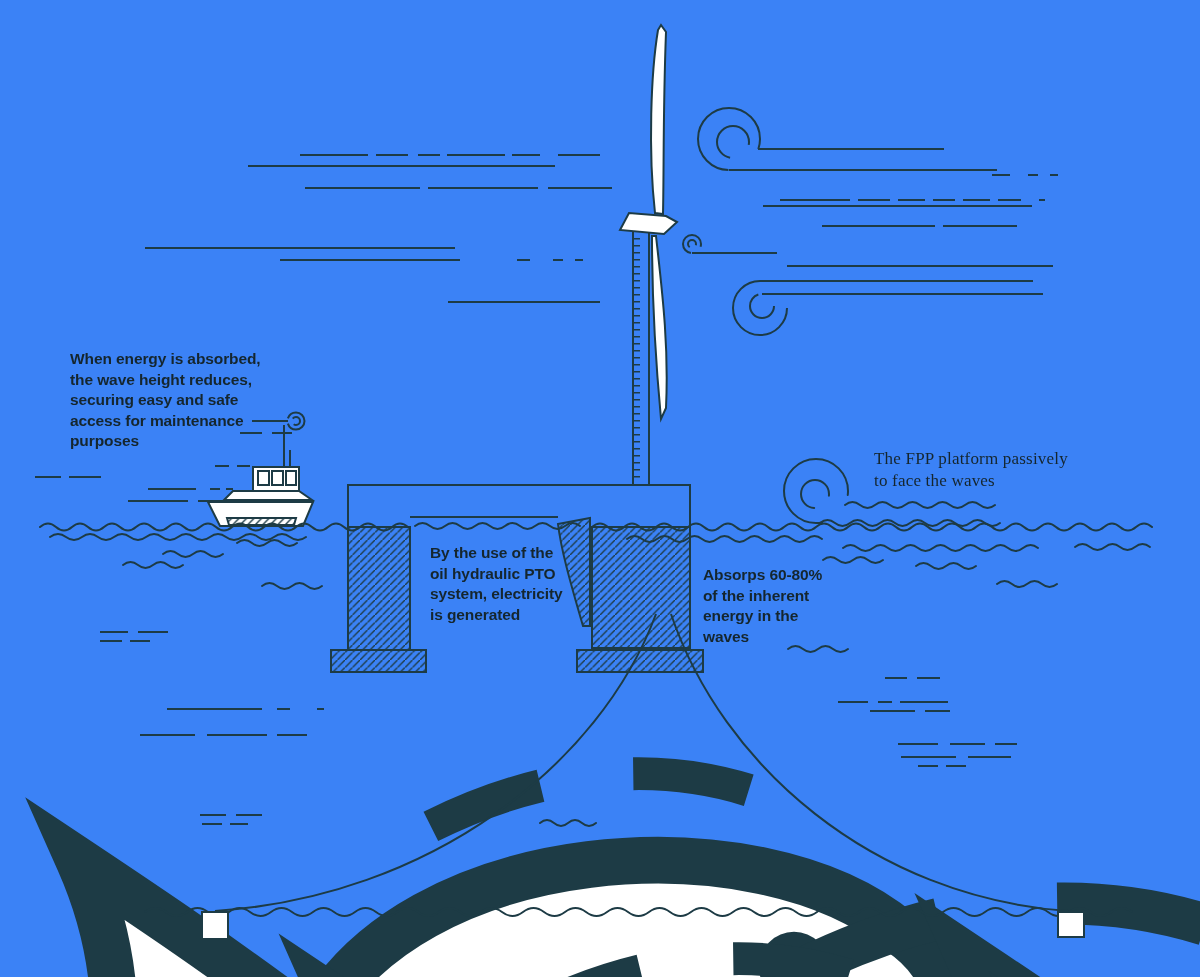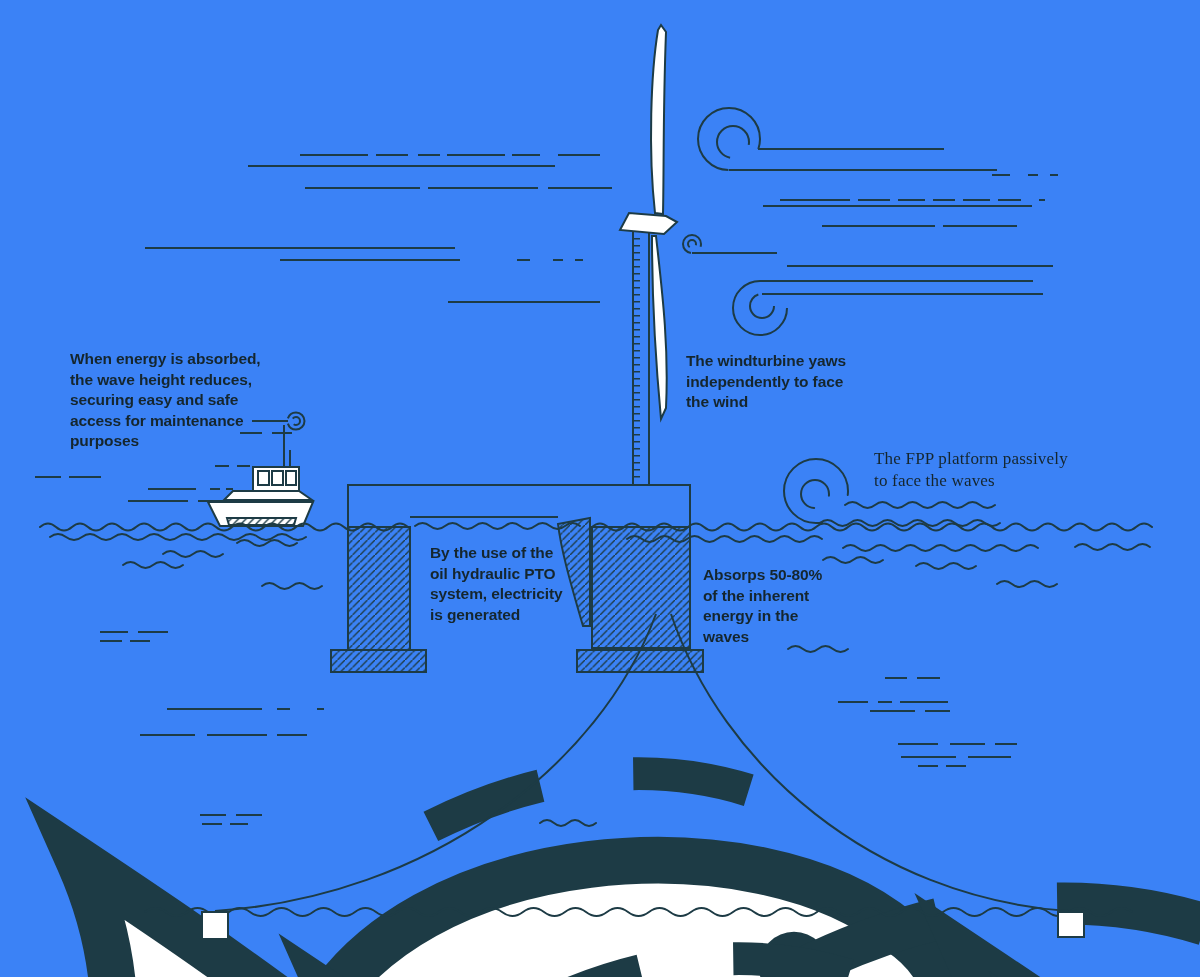--- a/index.html
+++ b/index.html
@@ -188,26 +188,23 @@
     <rect class="wfill" x="202" y="912" width="26" height="27"></rect>
     <rect class="wfill" x="1058" y="912" width="26" height="25"></rect>
   </g>
 </svg>
 
   <div class="note" style="left:70px;top:349px;width:210px">When energy is absorbed,
 the wave height reduces,
 securing easy and safe
 access for maintenance
 purposes</div>
-  <div class="note" style="left:686px;top:351px;width:180px">The windturbine yaws
-independently to face
-the wind</div>
   <div class="note" style="left:430px;top:543px;width:150px">By the use of the
 oil hydraulic PTO
 system, electricity
 is generated</div>
   <div class="note serif" style="left:874px;top:448px;width:200px">The FPP platform passively
 to face the waves</div>
-  <div class="note" style="left:703px;top:565px;width:140px">Absorps 50-80%
+  <div class="note" style="left:703px;top:565px;width:140px">Absorps 60-80%
 of the inherent
 energy in the
 waves</div>
 </div>
 
 </body></html>

